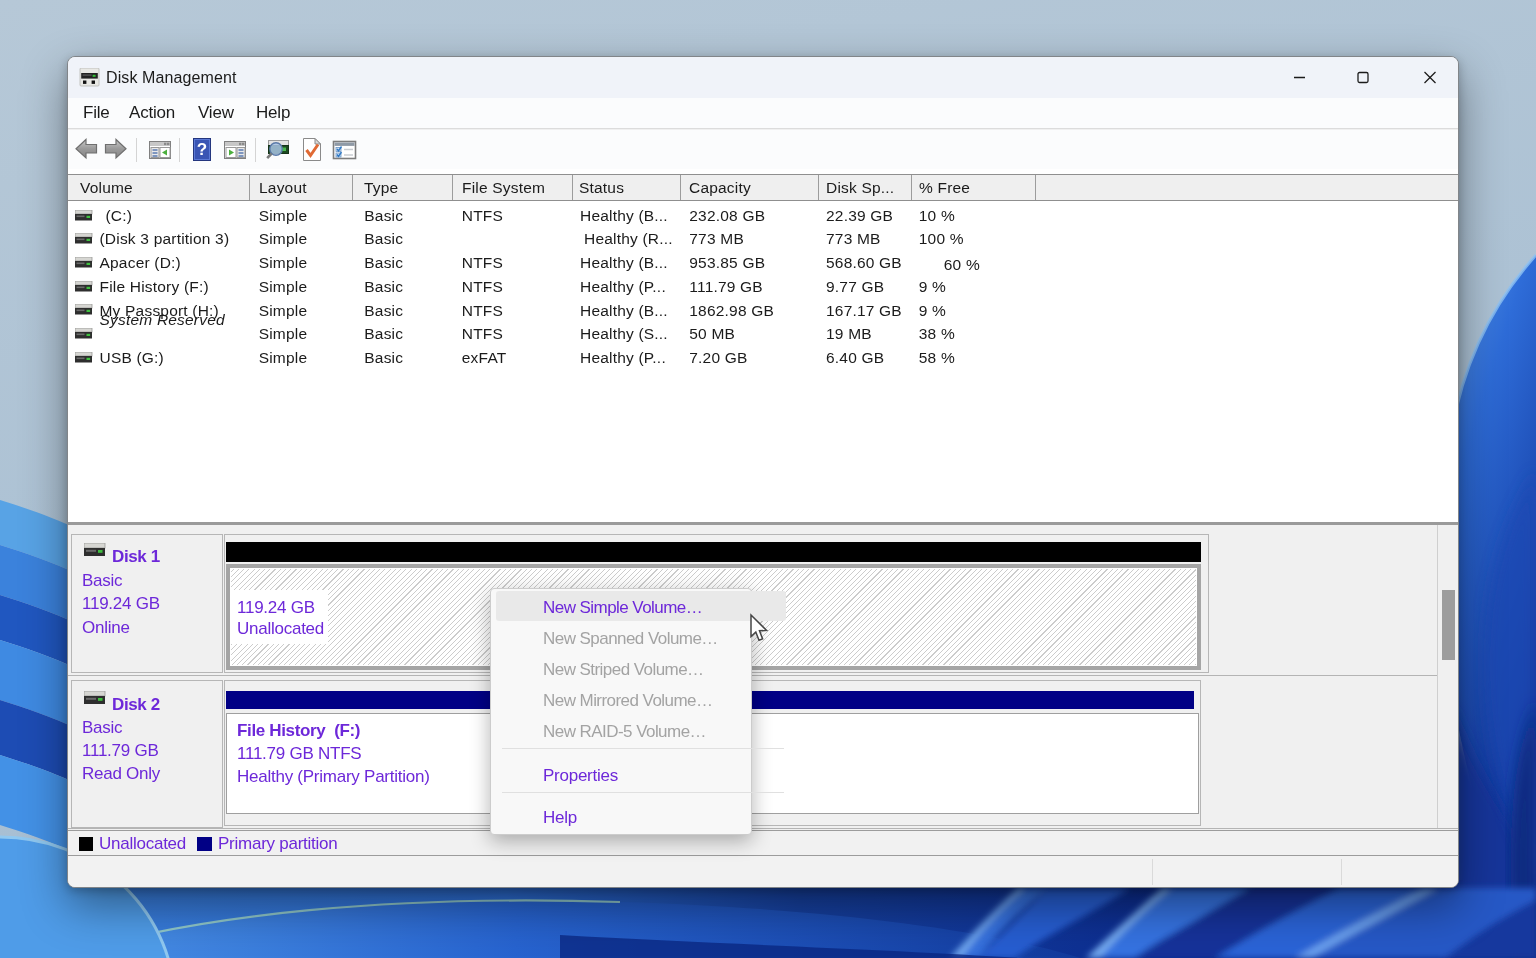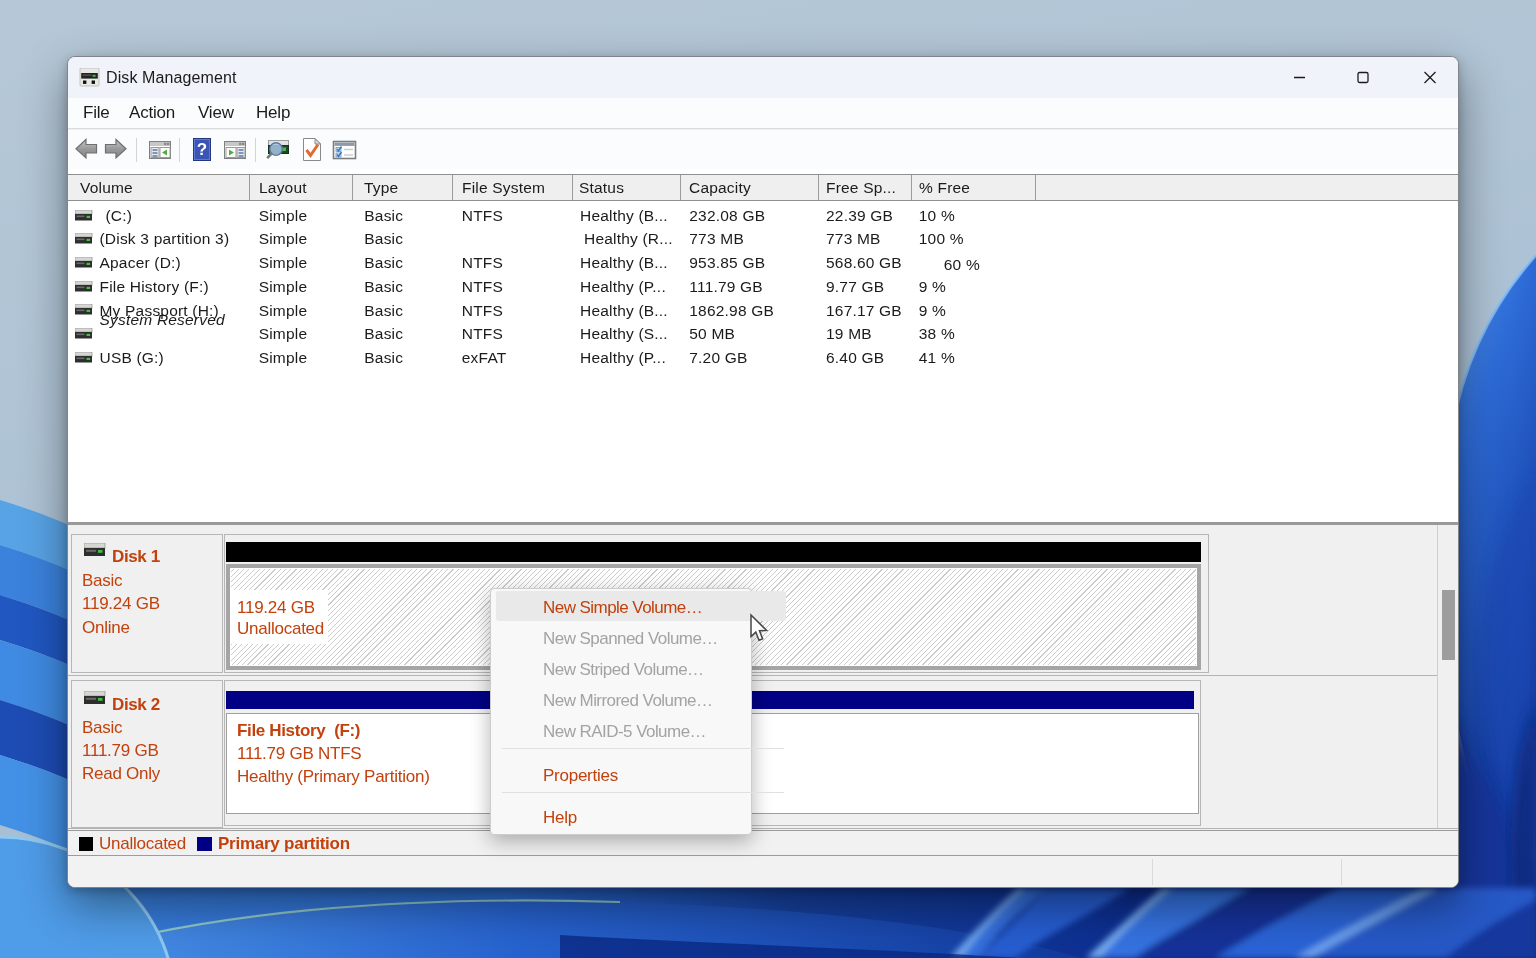--- a/index.html
+++ b/index.html
@@ -4,21 +4,21 @@
 <style>
   * { margin:0; padding:0; box-sizing:border-box; }
   html,body { width:1536px; height:958px; overflow:hidden; font-family:"Liberation Sans", sans-serif; }
   #wall { position:absolute; left:0; top:0; z-index:0; }
   #win { position:absolute; left:67px; top:56px; width:1392px; height:832px;
          background:#f0f0f0; border:1px solid #818589; border-radius:8px;
          box-shadow:0 18px 45px rgba(0,0,0,.42), 0 3px 10px rgba(0,0,0,.22);
          overflow:hidden; z-index:1; }
   .abs { position:absolute; }
   .t15 { font-size:15.5px; letter-spacing:0.2px; color:#1b1b1b; white-space:pre; }
-  .t17 { font-size:17px; letter-spacing:-0.25px; color:#c2410c; white-space:pre; position:absolute; }
+  .t17 { font-size:17px; letter-spacing:-0.25px; color:#6d28d9; white-space:pre; position:absolute; }
   .gray { color:#a3a3a3; }
 </style>
 </head>
 <body>
 <svg id="wall" width="1536" height="958" viewBox="0 0 1536 958">
   <defs>
     <linearGradient id="base" x1="0" y1="0" x2="0.3" y2="1">
       <stop offset="0" stop-color="#b6c8d7"></stop>
       <stop offset="1" stop-color="#a5bdd2"></stop>
     </linearGradient>
@@ -188,21 +188,21 @@
   </svg>
 
   <div class="abs" style="left:0;top:112px;width:1390px;height:5px;background:#fff;"></div>
   <div class="abs" id="thead" style="left:0;top:117px;width:1390px;height:27px;background:#efefef;border-top:1px solid #8f8f8f;border-bottom:1px solid #8f8f8f;"></div>
   <div class="abs t15" style="left:12px;top:118px;line-height:25px;">Volume</div>
   <div class="abs t15" style="left:191px;top:118px;line-height:25px;">Layout</div>
   <div class="abs t15" style="left:296px;top:118px;line-height:25px;">Type</div>
   <div class="abs t15" style="left:394px;top:118px;line-height:25px;">File System</div>
   <div class="abs t15" style="left:511px;top:118px;line-height:25px;">Status</div>
   <div class="abs t15" style="left:621px;top:118px;line-height:25px;">Capacity</div>
-  <div class="abs t15" style="left:758px;top:118px;line-height:25px;">Free Sp...</div>
+  <div class="abs t15" style="left:758px;top:118px;line-height:25px;">Disk Sp...</div>
   <div class="abs t15" style="left:851px;top:118px;line-height:25px;">% Free</div>
   <div class="abs" style="left:181px;top:118px;width:1px;height:25px;background:#9c9c9c;"></div>
   <div class="abs" style="left:284px;top:118px;width:1px;height:25px;background:#9c9c9c;"></div>
   <div class="abs" style="left:384px;top:118px;width:1px;height:25px;background:#9c9c9c;"></div>
   <div class="abs" style="left:504px;top:118px;width:1px;height:25px;background:#9c9c9c;"></div>
   <div class="abs" style="left:612px;top:118px;width:1px;height:25px;background:#9c9c9c;"></div>
   <div class="abs" style="left:750px;top:118px;width:1px;height:25px;background:#9c9c9c;"></div>
   <div class="abs" style="left:843px;top:118px;width:1px;height:25px;background:#9c9c9c;"></div>
   <div class="abs" style="left:967px;top:118px;width:1px;height:25px;background:#9c9c9c;"></div>
 
@@ -292,21 +292,21 @@
   <svg class="abs" style="left:7px;top:295px;" width="18" height="12" viewBox="0 0 18 12">
       <use href="#hdd"></use>
     </svg>
   <div class="abs t15" style="left:31.5px;top:288.9px;line-height:24px;">USB (G:)</div>
   <div class="abs t15" style="left:190.7px;top:288.9px;line-height:24px;">Simple</div>
   <div class="abs t15" style="left:296.3px;top:288.9px;line-height:24px;">Basic</div>
   <div class="abs t15" style="left:393.8px;top:288.9px;line-height:24px;">exFAT</div>
   <div class="abs t15" style="left:512px;top:288.9px;line-height:24px;">Healthy (P...</div>
   <div class="abs t15" style="left:621.3px;top:288.9px;line-height:24px;text-align:center;">7.20 GB</div>
   <div class="abs t15" style="left:758px;top:288.9px;line-height:24px;">6.40 GB</div>
-  <div class="abs t15" style="left:850.8px;top:288.9px;line-height:24px;">41 %</div>
+  <div class="abs t15" style="left:850.8px;top:288.9px;line-height:24px;">58 %</div>
 
   <div class="abs" style="left:0;top:465px;width:1390px;height:3px;background:#9a9a9a;"></div>
 
   <div class="abs" id="lower" style="left:0;top:468px;width:1390px;height:305px;background:#f0f0f0;"></div>
 
   <div class="abs" style="left:0;top:618px;width:1369px;height:1px;background:#b4b4b4;"></div>
   <div class="abs" style="left:0;top:771px;width:1390px;height:1px;background:#b4b4b4;"></div>
 
   <div class="abs" style="left:3px;top:477px;width:152px;height:139px;border:1px solid #b6b6b6;"></div>
   <div class="abs" style="left:155.5px;top:477px;width:985px;height:139px;border:1px solid #b6b6b6;"></div>
@@ -347,21 +347,21 @@
   <div class="abs" style="left:158px;top:634px;width:968px;height:18px;background:#010085;"></div>
   <div class="abs" style="left:158px;top:656px;width:973px;height:101px;background:#ffffff;border:1px solid #9f9f9f;"></div>
   <div class="t17" style="left:169px;top:662px;line-height:24px;font-weight:bold;letter-spacing:-0.35px;">File History  (F:)</div>
   <div class="t17" style="left:169px;top:685px;line-height:24px;">111.79 GB NTFS</div>
   <div class="t17" style="left:169px;top:707.6px;line-height:24px;">Healthy (Primary Partition)</div>
 
   <div class="abs" id="legend" style="left:0;top:773px;width:1390px;height:26px;background:#f1f1f1;border-top:1px solid #9c9c9c;border-bottom:1px solid #9c9c9c;"></div>
   <div class="abs" style="left:11px;top:780px;width:14px;height:14px;background:#000000;"></div>
   <div class="t17" style="left:31px;top:774px;line-height:25px;">Unallocated</div>
   <div class="abs" style="left:129px;top:780px;width:15px;height:14px;background:#010085;"></div>
-  <div class="t17" style="left:150px;top:774px;line-height:25px;font-weight:bold;">Primary partition</div>
+  <div class="t17" style="left:150px;top:774px;line-height:25px;">Primary partition</div>
 
   <div class="abs" id="status" style="left:0;top:799px;width:1390px;height:31px;background:#f2f2f2;"></div>
   <div class="abs" style="left:1084px;top:802px;width:1px;height:26px;background:#dadada;"></div>
   <div class="abs" style="left:1273px;top:802px;width:1px;height:26px;background:#dadada;"></div>
 </div>
 
 <div class="abs" id="ctxmenu" style="left:490px;top:588px;width:262px;height:247px;background:#f8f8f8;border:1px solid #cccccc;border-radius:4px;box-shadow:0 6px 20px rgba(0,0,0,.3);z-index:2;">
   <div class="abs" style="left:5px;top:2px;width:290px;height:30px;background:#e9e9e9;border-radius:3px;"></div>
   <div class="t17" style="left:52px;top:3.8px;line-height:30px;letter-spacing:-0.55px;">New Simple Volume…</div>
   <div class="t17 gray" style="left:52px;top:34.8px;line-height:30px;letter-spacing:-0.55px;">New Spanned Volume…</div>

